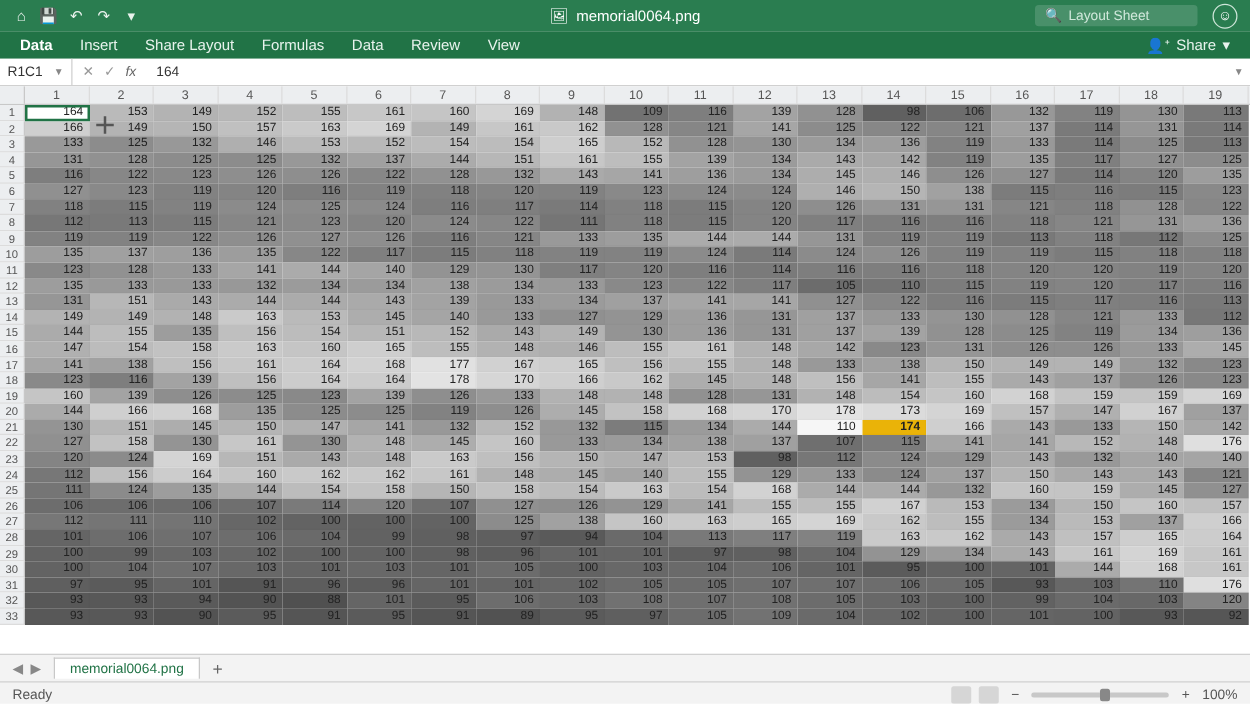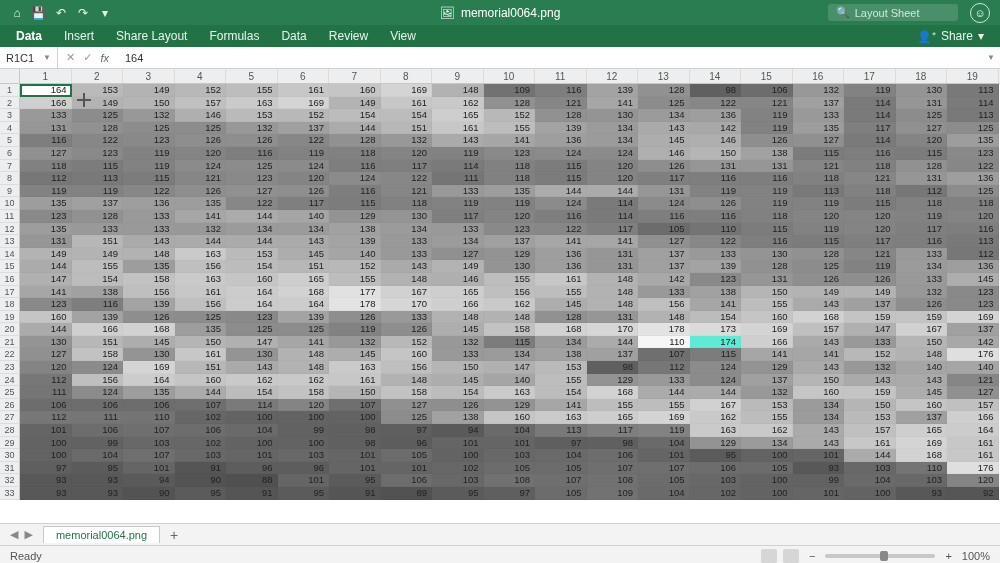--- a/index.html
+++ b/index.html
@@ -580,21 +580,21 @@
         <div class="cell" style="background: rgb(181, 181, 181);">150</div>
         <div class="cell" style="background: rgb(176, 176, 176);">147</div>
         <div class="cell" style="background: rgb(166, 166, 166);">141</div>
         <div class="cell" style="background: rgb(152, 152, 152);">132</div>
         <div class="cell" style="background: rgb(184, 184, 184);">152</div>
         <div class="cell" style="background: rgb(152, 152, 152);">132</div>
         <div class="cell" style="background: rgb(124, 124, 124);">115</div>
         <div class="cell" style="background: rgb(155, 155, 155);">134</div>
         <div class="cell" style="background: rgb(171, 171, 171);">144</div>
         <div class="cell" style="background: rgb(246, 246, 246);">110</div>
-        <div class="cell" style="background: #5eead4;">174</div>
+        <div class="cell" style="background: #eab308; font-weight: bold;">174</div>
         <div class="cell" style="background: rgb(207, 207, 207);">166</div>
         <div class="cell" style="background: rgb(170, 170, 170);">143</div>
         <div class="cell" style="background: rgb(153, 153, 153);">133</div>
         <div class="cell" style="background: rgb(181, 181, 181);">150</div>
         <div class="cell" style="background: rgb(168, 168, 168);">142</div>
       </div>
       <div class="row">
         <div class="rowhead">22</div>
         <div class="cell" style="background: rgb(144, 144, 144);">127</div>
         <div class="cell" style="background: rgb(194, 194, 194);">158</div>

